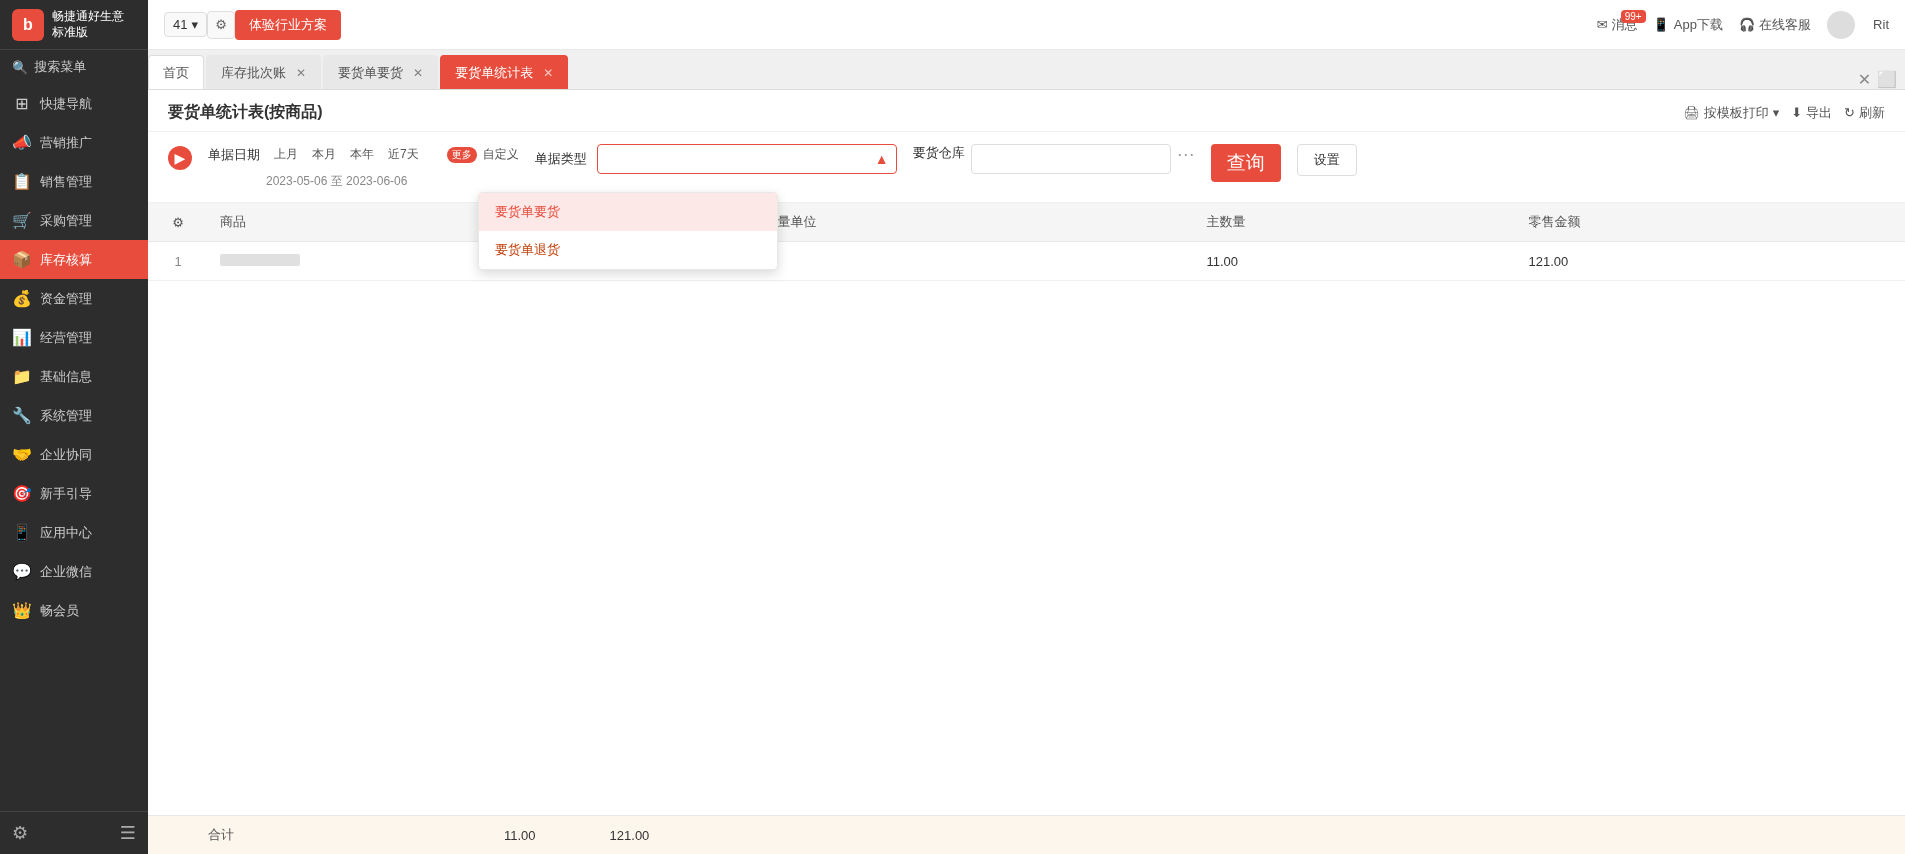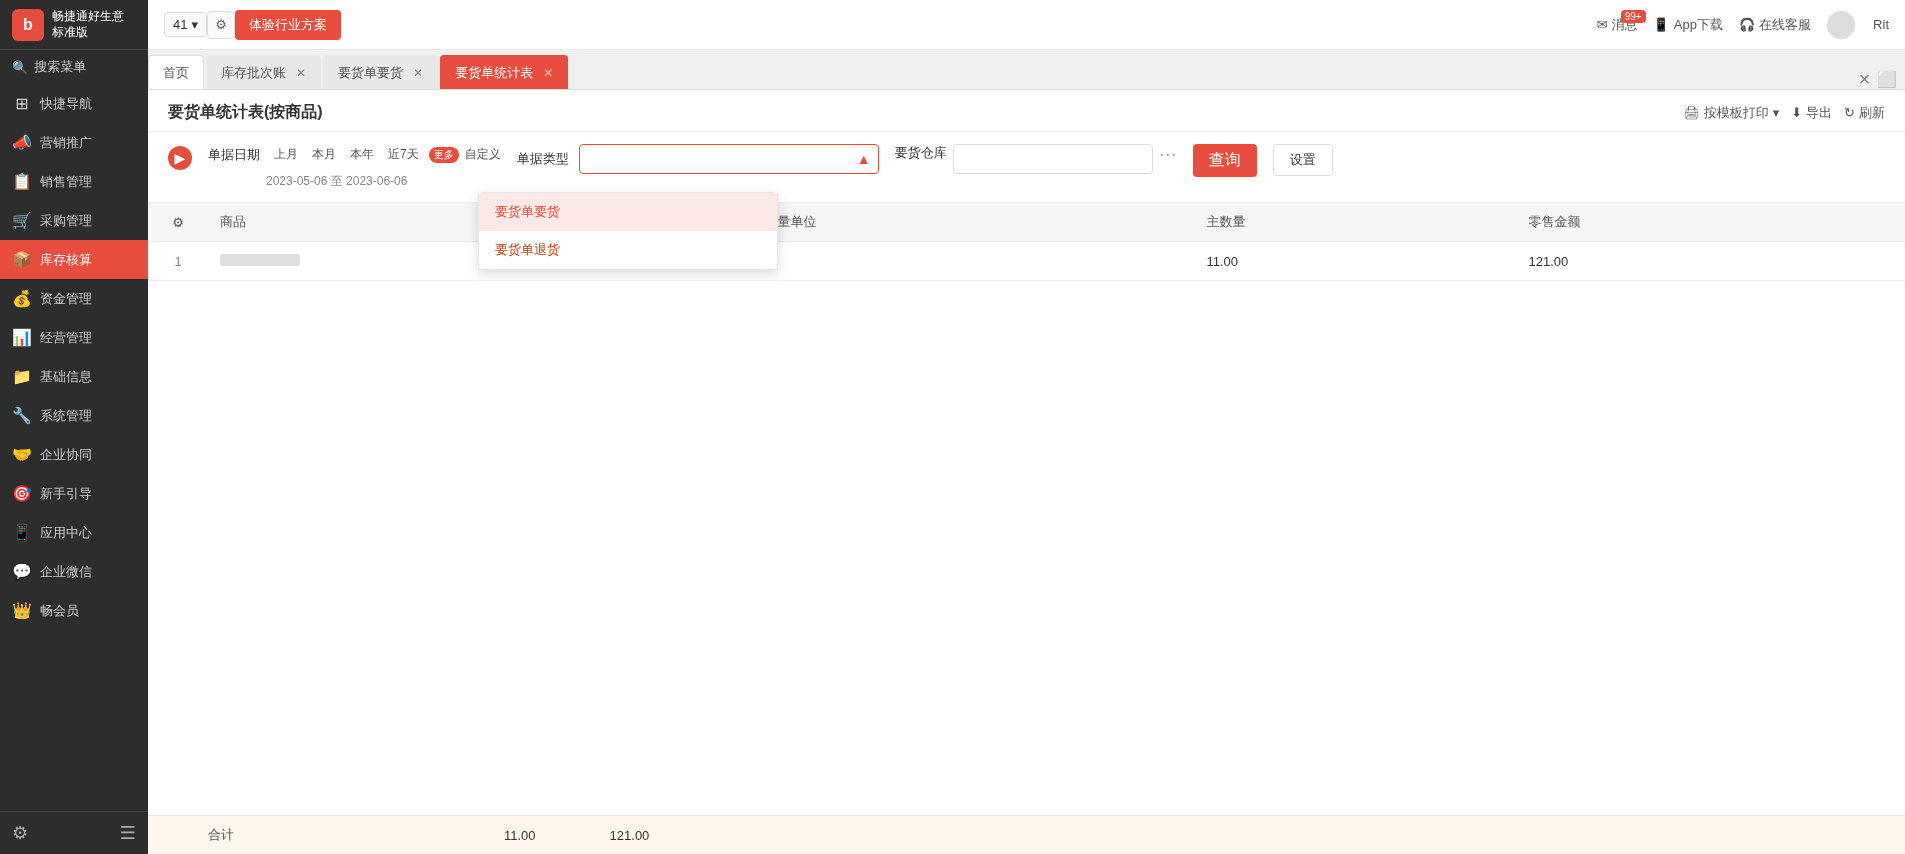--- a/index.html
+++ b/index.html
@@ -306,20 +306,21 @@
       cursor: pointer;
       padding: 2px 4px;
     }
     .date-more-badge {
       background: #e74c3c;
       color: white;
       font-size: 10px;
       padding: 1px 5px;
       border-radius: 8px;
       cursor: pointer;
+      margin-left: 18px;
     }
     .date-custom { font-size: 12px; color: #555; cursor: pointer; }
     .date-range { font-size: 12px; color: #888; }
 
     .filter-input-wrapper {
       position: relative;
       display: flex;
       align-items: center;
     }
     .filter-select {
@@ -361,21 +362,21 @@
       font-size: 18px;
       cursor: pointer;
     }
     .query-btn {
       background: #e74c3c;
       color: white;
       border: none;
       padding: 6px 16px;
       border-radius: 4px;
       cursor: pointer;
-      font-size: 16px;
+      font-size: 19px;
     }
     .settings-btn {
       border: 1px solid #ddd;
       background: white;
       padding: 6px 16px;
       border-radius: 4px;
       cursor: pointer;
       font-size: 13px;
       color: #333;
     }

